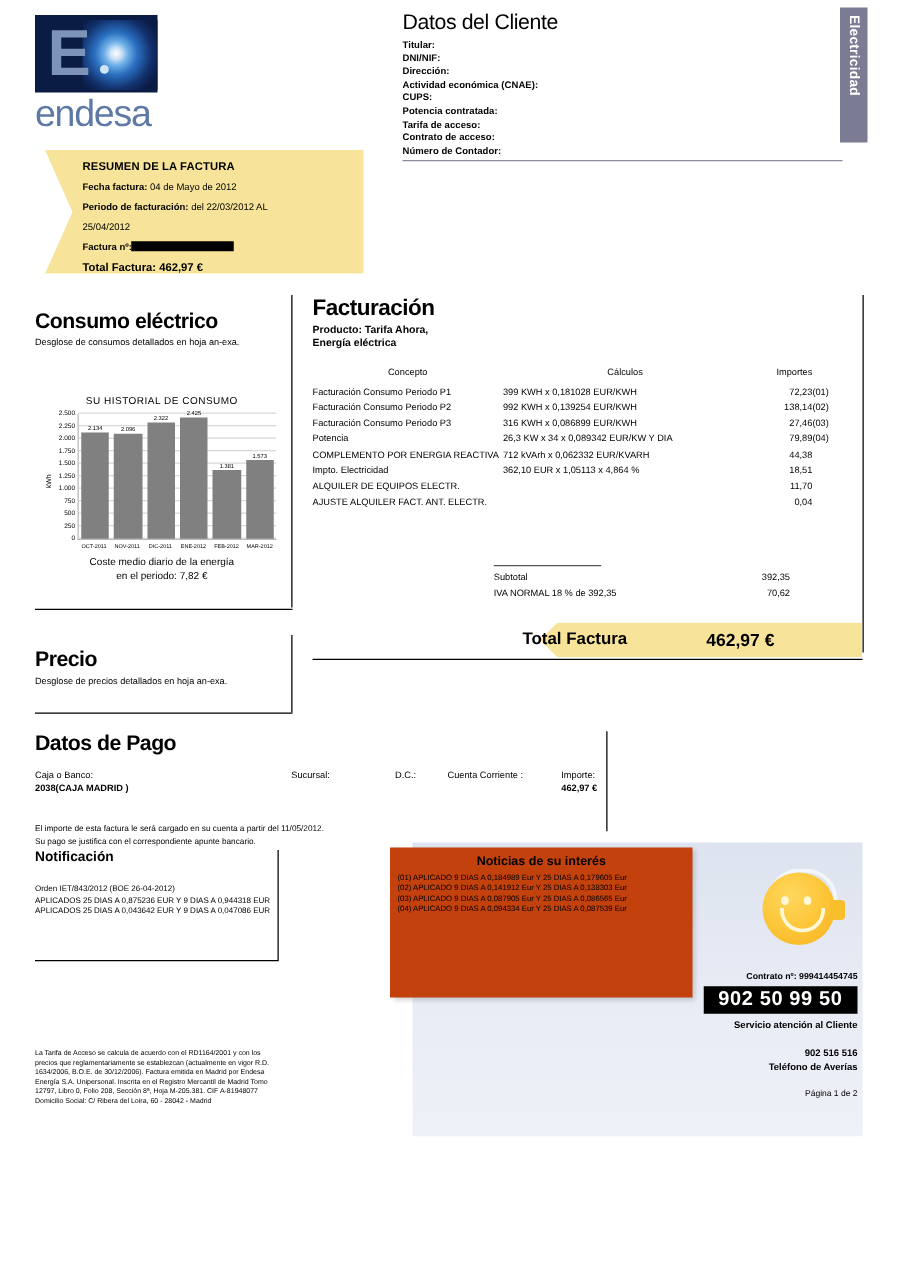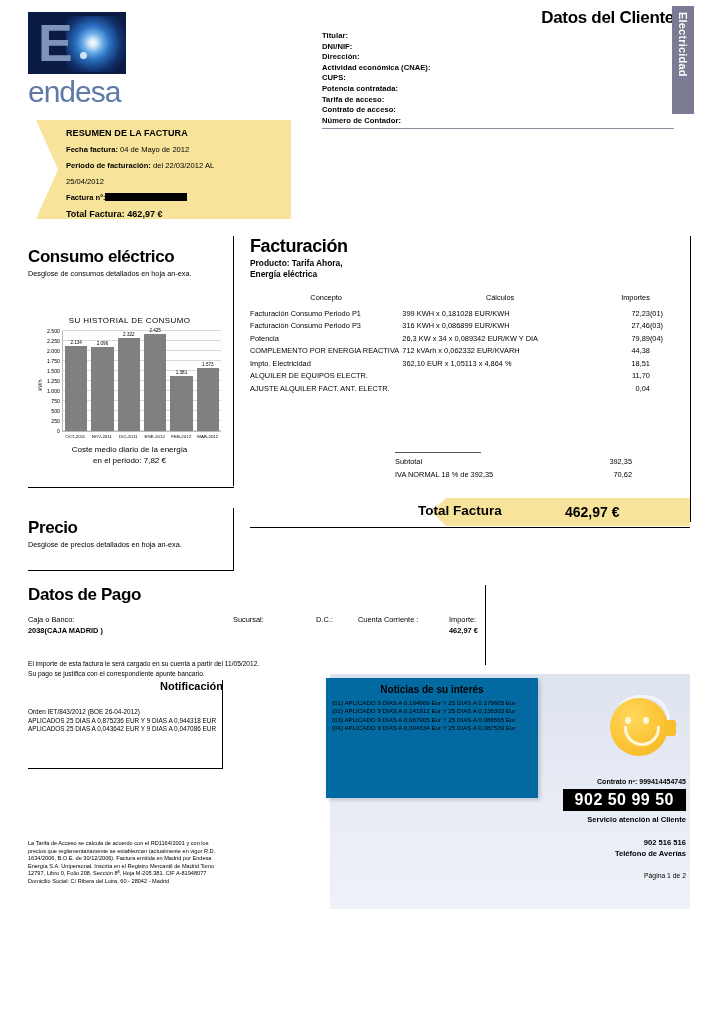--- a/index.html
+++ b/index.html
@@ -20,21 +20,21 @@
   .logo-mark .burst{
     position:absolute;right:-4px;top:4px;width:64px;height:56px;
     background:
       radial-gradient(circle at 42% 48%, #ffffff 0%, #cfe4f7 9%, #6fb0e8 20%, #2a6fc0 36%, #12306c 60%, #0a1b44 78%);
   }
   .logo-mark .dot{position:absolute;left:52px;top:40px;width:7px;height:7px;background:#cfe4f7;border-radius:50%;}
   .logo-word{margin-top:2px;font-size:30px;line-height:32px;color:#5e79a6;font-weight:400;letter-spacing:-1px;}
 
   
   .client{position:absolute;left:322px;top:8px;width:352px;}
-  .client h1{font-size:17px;margin:0 0 3px 0;font-weight:700;letter-spacing:-.3px;text-align:right;}
+  .client h1{font-size:17px;margin:0 0 3px 0;font-weight:400;letter-spacing:-.3px;}
   .client .row{font-size:7.6px;font-weight:700;line-height:10.6px;letter-spacing:.05px;}
   .client .rule{border-bottom:1px solid #8d8d9e;margin-top:2px;width:352px;}
 
   .elec-tab{
     position:absolute;left:672px;top:6px;width:22px;height:108px;background:#7b7b93;
   }
   .elec-tab span{
     display:block;color:#fff;font-size:11px;font-weight:700;white-space:nowrap;
     transform:rotate(90deg);transform-origin:left top;
     position:absolute;left:17px;top:6px;letter-spacing:.2px;
@@ -100,27 +100,27 @@
 
   
   .pago{position:absolute;left:28px;top:585px;width:660px;}
   .pago h2{font-size:17px;margin:0 0 10px 0;font-weight:700;letter-spacing:-.4px;}
   .pago .hdr{font-size:7.4px;}
   .pago .val{font-size:7.4px;font-weight:700;}
   .pago-note{font-size:6.6px;line-height:9px;margin-top:14px;}
 
   
   .notif{position:absolute;left:28px;top:680px;width:195px;}
-  .notif h3{font-size:11px;text-align:right;margin:0 0 16px 0;font-weight:700;}
+  .notif h3{font-size:11px;text-align:left;margin:0 0 16px 0;font-weight:700;}
   .notif p{font-size:6.4px;line-height:8.6px;margin:0;}
 
   
   .noticias-panel{position:absolute;left:330px;top:674px;width:360px;height:235px;
     background:linear-gradient(180deg,#dde3ef 0%,#e8ecf5 55%,#eef1f7 100%);}
-  .noticias{position:absolute;left:326px;top:678px;width:212px;height:120px;background:#0369a1;
+  .noticias{position:absolute;left:312px;top:678px;width:242px;height:120px;background:#c2410c;
     box-shadow:2px 2px 4px rgba(0,0,0,.18);}
   .noticias h3{font-size:10px;text-align:center;margin:6px 0 4px 0;font-weight:700;}
   .noticias p{font-size:6.2px;line-height:8.4px;margin:0 6px;}
 
   .smiley{position:absolute;left:610px;top:698px;width:62px;height:62px;}
   .smiley .face{position:absolute;left:0;top:0;width:58px;height:58px;border-radius:50%;
     background:radial-gradient(circle at 38% 32%,#ffd75e 0%,#fdc83c 45%,#f5b21e 100%);}
   .smiley .band{position:absolute;left:4px;top:-3px;width:50px;height:22px;border:3px solid #f3f6fb;
     border-bottom:none;border-radius:26px 26px 0 0;}
   .smiley .ear{position:absolute;right:-4px;top:22px;width:12px;height:16px;border-radius:3px;
@@ -287,20 +287,26 @@
         </tr>
       </thead>
       <tbody id="billing-rows">
           <tr>
             <td class="c-concept">Facturación Consumo Periodo P1</td>
             <td class="c-calc">399 KWH x 0,181028 EUR/KWH</td>
             <td class="c-amt r">72,23</td>
             <td class="c-ref">(01)</td>
           </tr>
           <tr>
+            <td class="c-concept">Facturación Consumo Periodo P2</td>
+            <td class="c-calc">992 KWH x 0,139254 EUR/KWH</td>
+            <td class="c-amt r">138,14</td>
+            <td class="c-ref">(02)</td>
+          </tr>
+          <tr>
             <td class="c-concept">Facturación Consumo Periodo P3</td>
             <td class="c-calc">316 KWH x 0,086899 EUR/KWH</td>
             <td class="c-amt r">27,46</td>
             <td class="c-ref">(03)</td>
           </tr>
           <tr>
             <td class="c-concept">Potencia</td>
             <td class="c-calc">26,3 KW x 34 x 0,089342 EUR/KW Y DIA</td>
             <td class="c-amt r">79,89</td>
             <td class="c-ref">(04)</td>

